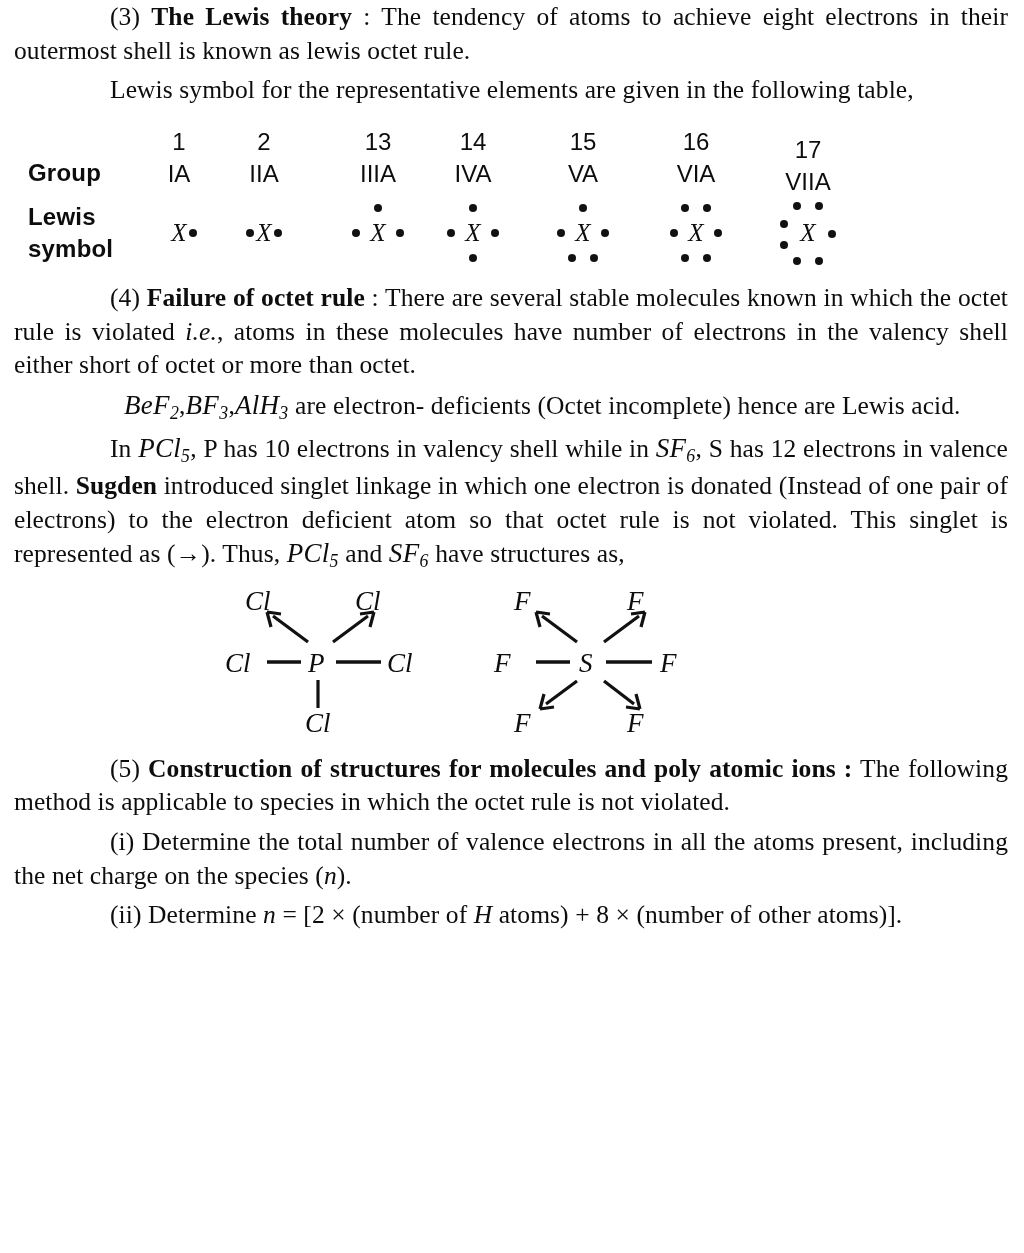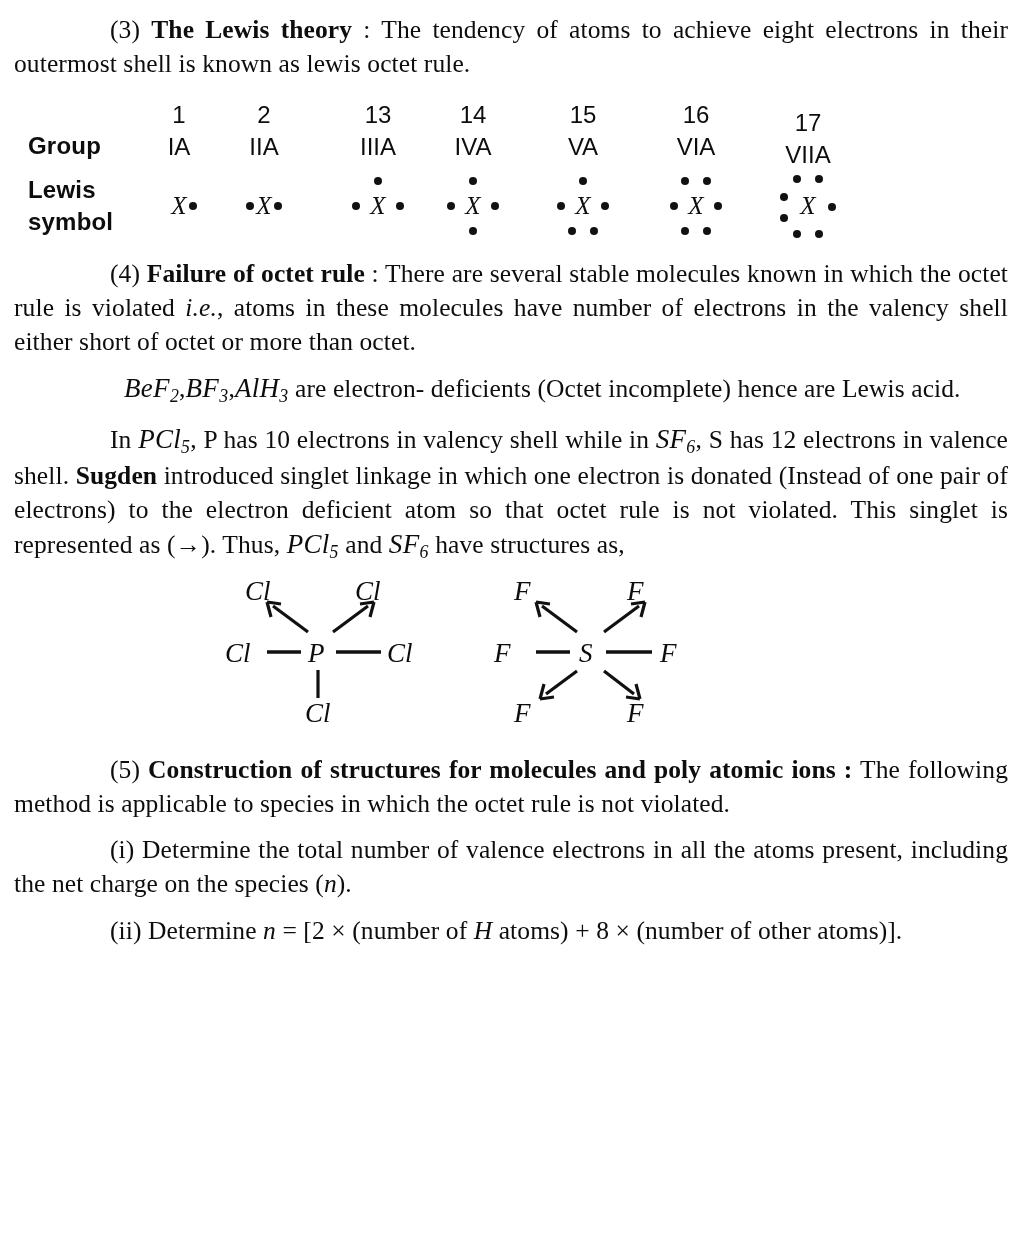--- a/index.html
+++ b/index.html
@@ -24,21 +24,21 @@
   }
   .para {
     font-size: 25.5px;
     line-height: 1.32;
     text-align: justify;
     margin: 0 0 6px 0;
     padding: 0 16px 0 14px;
     box-sizing: border-box;
     letter-spacing: 0.1px;
   }
-  .para.indent { text-indent: 96px; margin-top: 13px; }
+  .para.indent { text-indent: 96px; }
   .b { font-weight: bold; }
   .it { font-style: italic; }
   .formula {
     font-family: "Liberation Serif", "DejaVu Serif", serif;
     font-style: italic;
     font-size: 27px;
     letter-spacing: 0.3px;
     white-space: nowrap;
   }
   .formula sub {
@@ -135,20 +135,23 @@
 </head>
 <body>
 
 <div class="page">
 
   <p class="para indent">
     <span>(3)</span>
     <span class="b">The Lewis theory</span><span> : </span><span>The tendency of atoms to achieve eight electrons in their outermost shell is known  as lewis octet  rule.</span>
   </p>
 
+  <p class="para indent">
+    <span>Lewis symbol for the representative elements are given in the following table,</span>
+  </p>
 
   <div class="lewis-table">
     <div class="row-label" style="left:28px; top:38px;">Group</div>
     <div class="row-label" style="left:28px; top:82px;">Lewis</div>
     <div class="row-label" style="left:28px; top:114px;">symbol</div>
 
     <div class="col" style="left:124px; top:6px;">
       <span class="num">1</span>
       <span class="rom">IA</span>
     </div>

